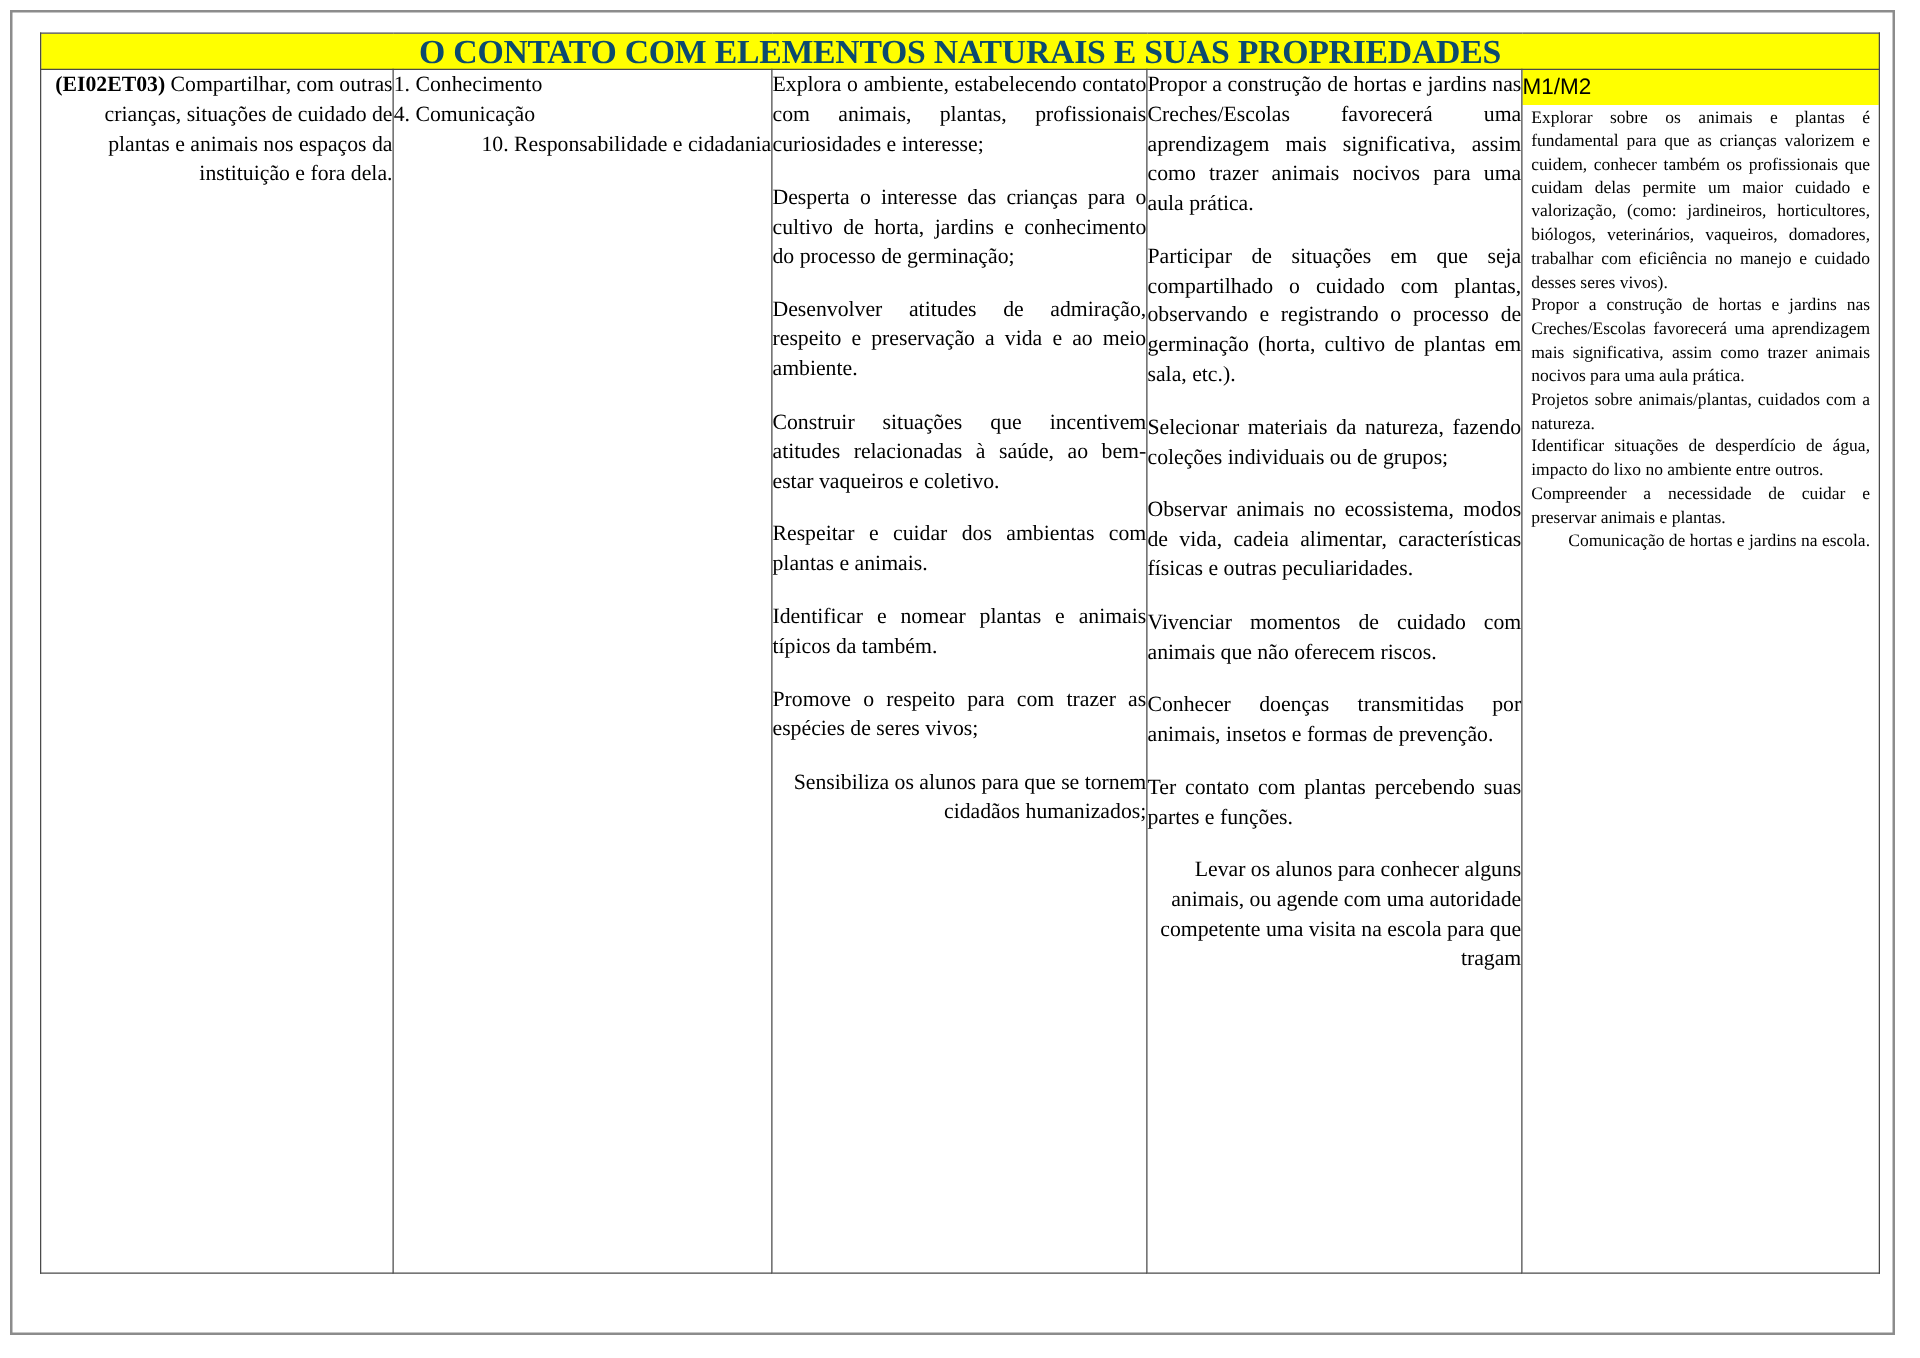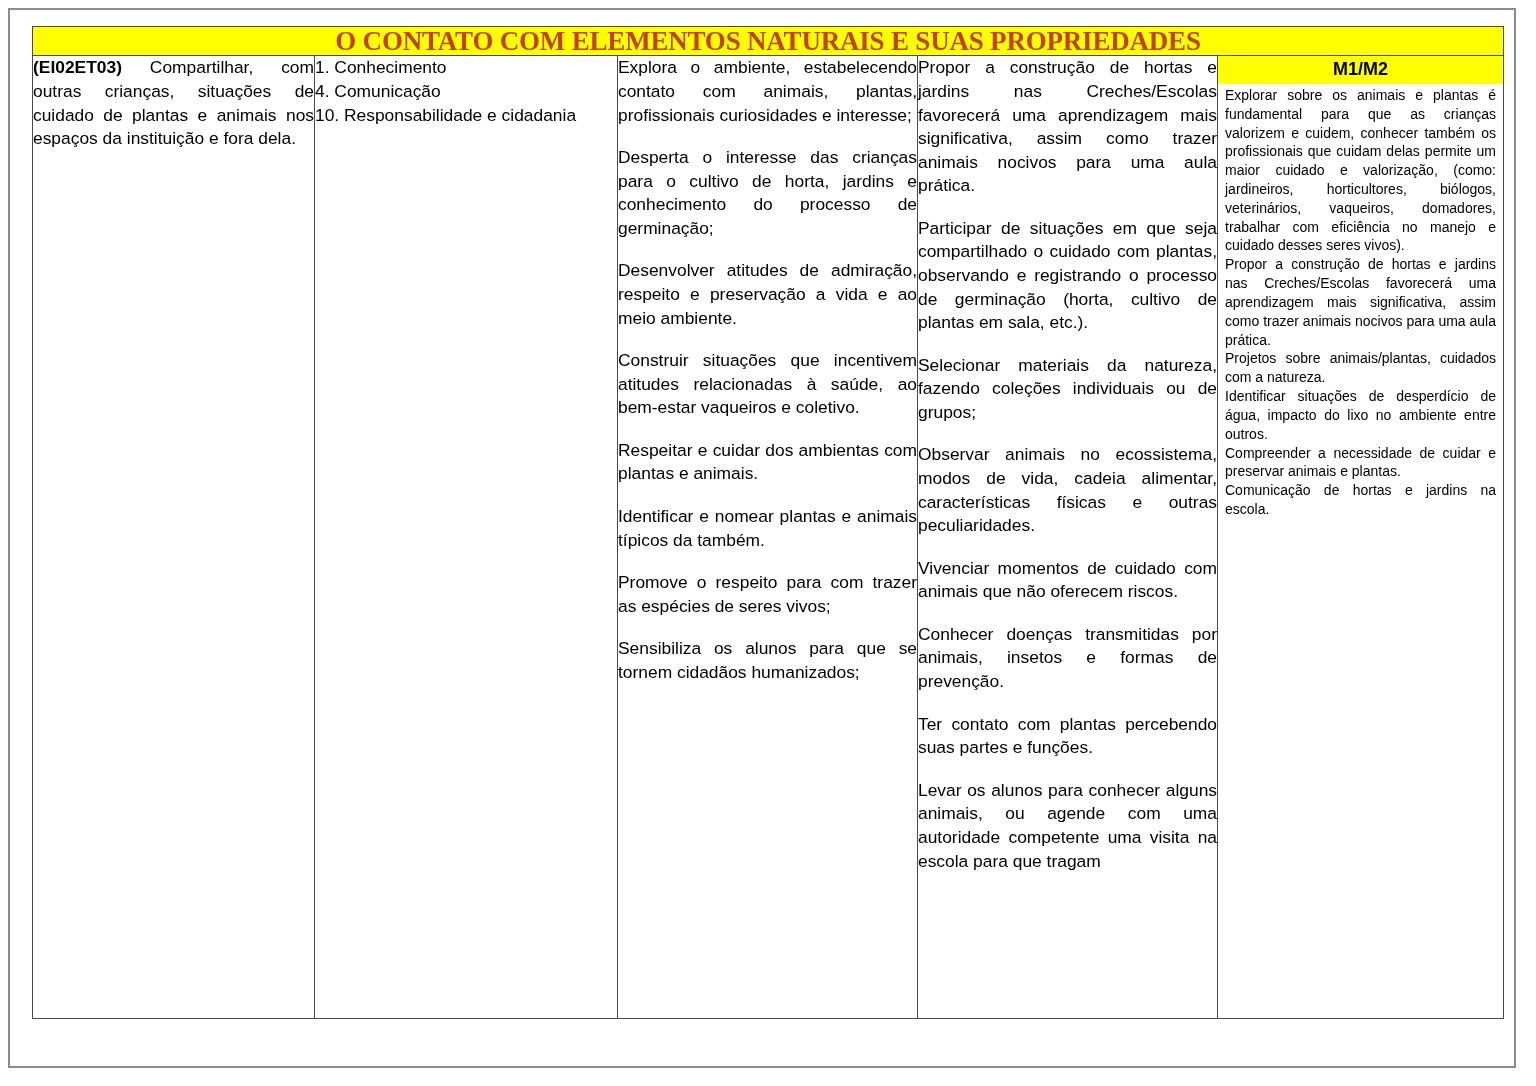--- a/index.html
+++ b/index.html
@@ -45,57 +45,57 @@
   }
 
   
   .title-cell {
     background: #ffff00 !important;
     text-align: center;
     font-family: "Liberation Serif", serif;
     font-weight: bold;
     font-size: 27px;
     letter-spacing: -0.2px;
-    color: #c2410c;
+    color: #0c4a6e;
     padding: 5px 4px 7px 4px;
     line-height: 1.05;
     white-space: nowrap;
   }
 
   
   .body-cell {
     padding: 5px 7px 6px 7px;
     font-size: 17.4px;
     line-height: 1.355;
     color: #000000;
     text-align: justify;
     text-justify: inter-word;
     height: 962px;
   }
 
   .body-cell p {
     margin: 0 0 19px 0;
     text-align: justify;
+    font-family: Liberation Serif, serif;
   }
-  .body-cell p:last-child { margin-bottom: 0; }
+  .body-cell p:last-child { margin-bottom: 0; text-align: right; }
 
   .body-cell p.tight { margin-bottom: 0; }
 
   .code-tag { font-weight: bold; }
 
   
   .cell-campos { text-align: left; }
   .cell-campos p { text-align: left; margin: 0; }
 
   
   .cell-m { padding: 0; }
   .m-header {
     background: #ffff00;
-    text-align: center;
-    font-weight: bold;
+    font-weight: normal;
     font-size: 18px;
     line-height: 1.25;
     padding: 2px 0 3px 0;
     color: #000000;
   }
   .m-body {
     padding: 2px 7px 6px 7px;
     font-size: 14px;
     line-height: 1.345;
     text-align: justify;

